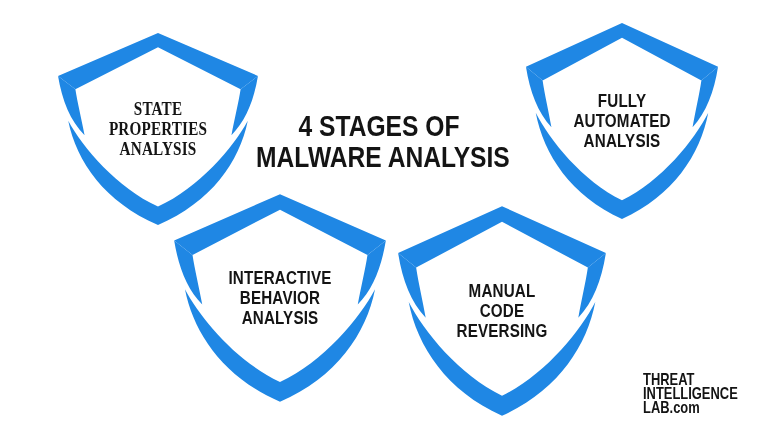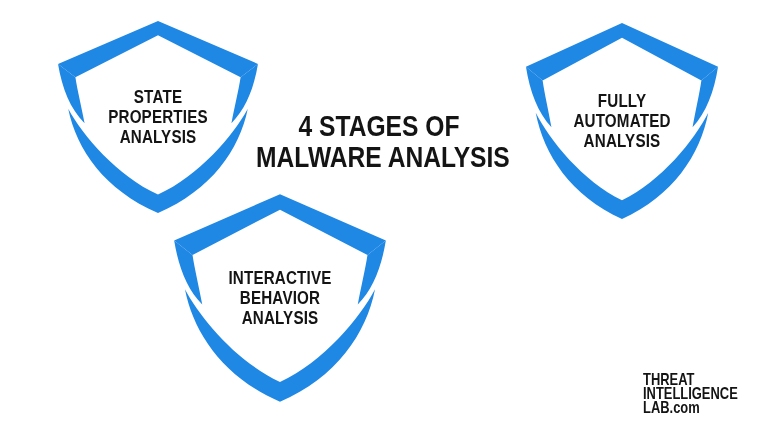--- a/index.html
+++ b/index.html
@@ -85,21 +85,21 @@
 
         <path d="M1 22 C3 34 7 44 14 51 C12.5 43 10.5 35 9.5 28.5 Z"></path>
 
         <path d="M99 22 C97 34 93 44 86 51 C87.5 43 89.5 35 90.5 28.5 Z"></path>
 
         <path d="M6 44 C10 64 24 84 50 95 C76 84 90 64 94 44 C87 57 70 77 50 86 C30 77 13 57 6 44 Z"></path>
       </g>
     </defs>
   </svg>
 
-  <div class="shield" style="left:56px; top:19px; width:204px; height:196px;">
+  <div class="shield" style="left:56px; top:31px; width:204px; height:196px;font-family:Liberation Serif, serif;">
     <svg class="shield-svg" viewBox="0 0 100 96" preserveAspectRatio="none">
         <use href="#shield-shape"></use>
       </svg>
     <div class="shield-label">
       <div>STATE</div>
       <div>PROPERTIES</div>
       <div>ANALYSIS</div>
     </div>
   </div>
 
@@ -118,20 +118,30 @@
     <svg class="shield-svg" viewBox="0 0 100 96" preserveAspectRatio="none">
         <use href="#shield-shape"></use>
       </svg>
     <div class="shield-label">
       <div>INTERACTIVE</div>
       <div>BEHAVIOR</div>
       <div>ANALYSIS</div>
     </div>
   </div>
 
+  <div class="shield" style="left:396px; top:204px; width:212px; height:214px;">
+    <svg class="shield-svg" viewBox="0 0 100 96" preserveAspectRatio="none">
+        <use href="#shield-shape"></use>
+      </svg>
+    <div class="shield-label">
+      <div>MANUAL</div>
+      <div>CODE</div>
+      <div>REVERSING</div>
+    </div>
+  </div>
 
   <div class="title">
     <div>4 STAGES OF</div>
     <div>MALWARE ANALYSIS</div>
   </div>
 
   <div class="logo">
     <div>THREAT</div>
     <div>INTELLIGENCE</div>
     <div><span>LAB</span><span>.com</span></div>

